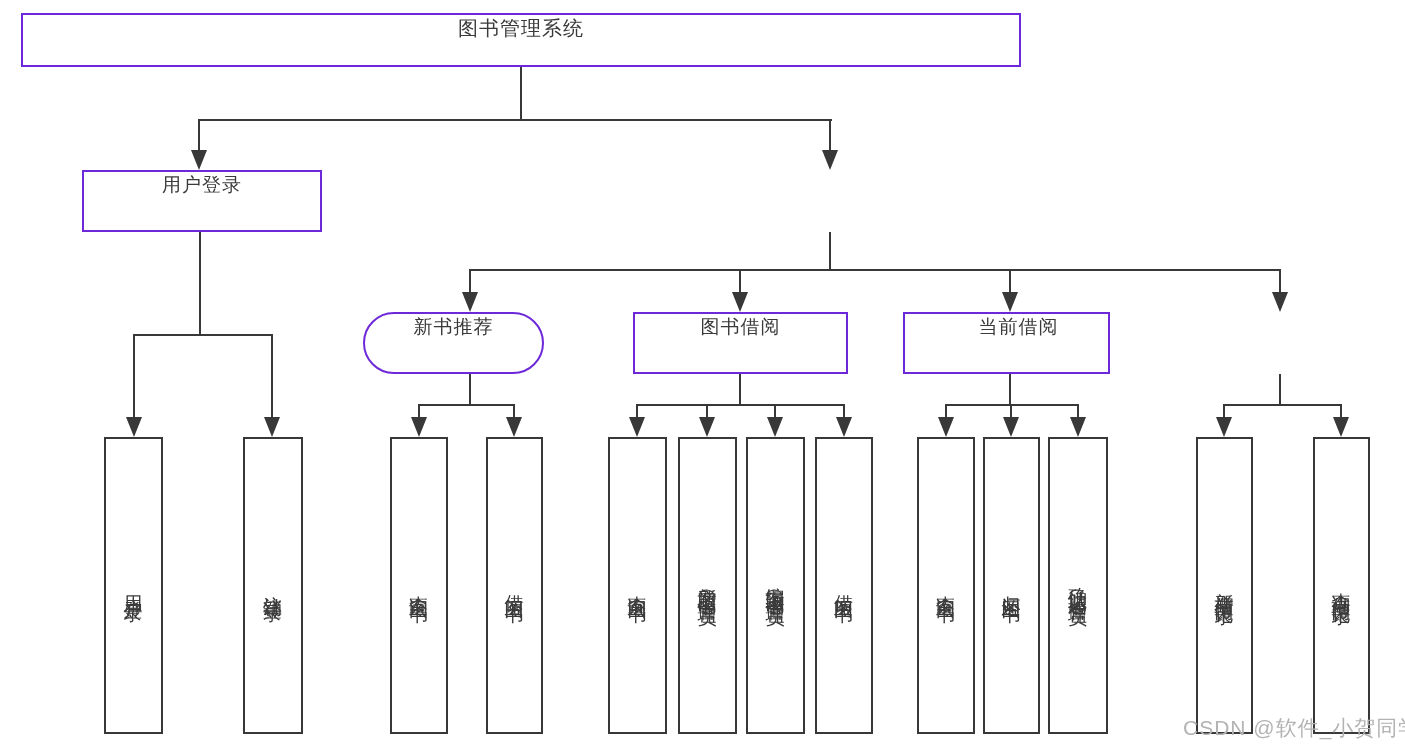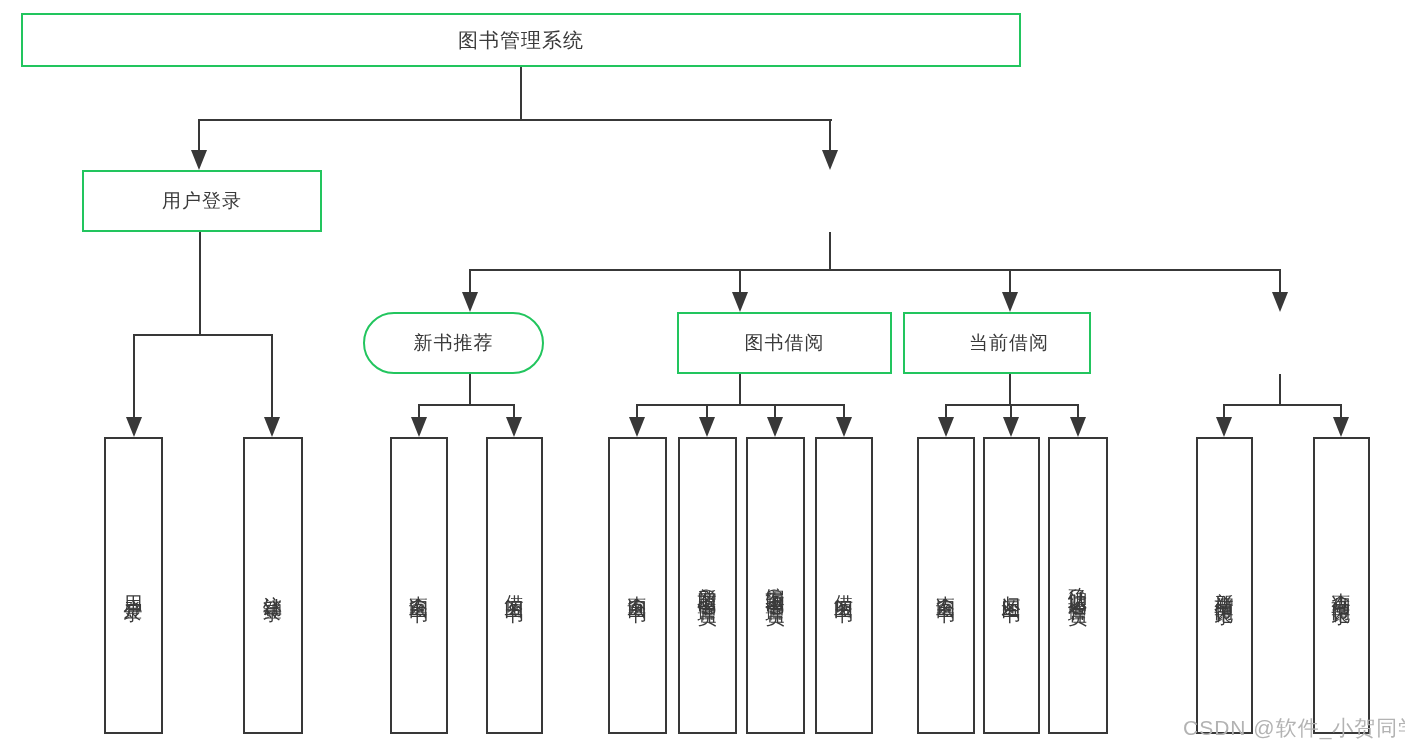--- a/index.html
+++ b/index.html
@@ -7,22 +7,22 @@
     position:relative;
     width:1405px;height:747px;
     background:#ffffff;
     font-family:"Liberation Sans", sans-serif;
     color:#3a3a3a;
     overflow:hidden;
   }
   .hbox{
     position:absolute;
     background:#ffffff;
-    border:2px solid #22c55e;
-    display:flex;align-items:center;justify-content:center;
+    border:2px solid #6d28d9;
+    display:flex;align-items:flex-start;justify-content:center;
     font-size:19px;
     letter-spacing:1px;
     box-sizing:border-box;
   }
   .hbox.root{font-size:20px;}
   .vbox{
     position:absolute;
     background:#ffffff;
     border:2px solid #383838;
     display:flex;align-items:center;justify-content:center;
@@ -87,24 +87,24 @@
   <div class="line" style="left:739px;top:269px;width:2px;height:25px;"></div>
   <div class="ahead" style="left:732px;top:292px;"></div>
   <div class="line" style="left:1009px;top:269px;width:2px;height:25px;"></div>
   <div class="ahead" style="left:1002px;top:292px;"></div>
   <div class="line" style="left:1279px;top:269px;width:2px;height:25px;"></div>
   <div class="ahead" style="left:1272px;top:292px;"></div>
 
   <div class="hbox" style="left:363px;top:312px;width:181px;height:62px;border-radius:31px;">
     <span>新书推荐</span>
   </div>
-  <div class="hbox" style="left:633px;top:312px;width:215px;height:62px;margin-left:44px;">
+  <div class="hbox" style="left:633px;top:312px;width:215px;height:62px;">
     <span>图书借阅</span>
   </div>
-  <div class="hbox" style="left:903px;top:312px;width:188px;height:62px;padding-left:24px;">
+  <div class="hbox" style="left:903px;top:312px;width:207px;height:62px;padding-left:24px;">
     <span>当前借阅</span>
   </div>
 
   <div class="line" style="left:469px;top:374px;width:2px;height:32px;"></div>
   <div class="line" style="left:418px;top:404px;width:97px;height:2px;"></div>
   <div class="line" style="left:418px;top:404px;width:2px;height:15px;"></div>
   <div class="ahead" style="left:411px;top:417px;"></div>
   <div class="line" style="left:513px;top:404px;width:2px;height:15px;"></div>
   <div class="ahead" style="left:506px;top:417px;"></div>
 

